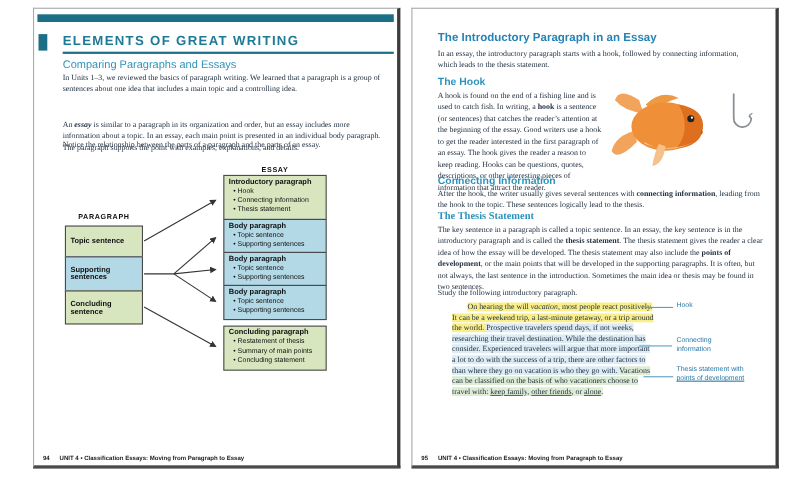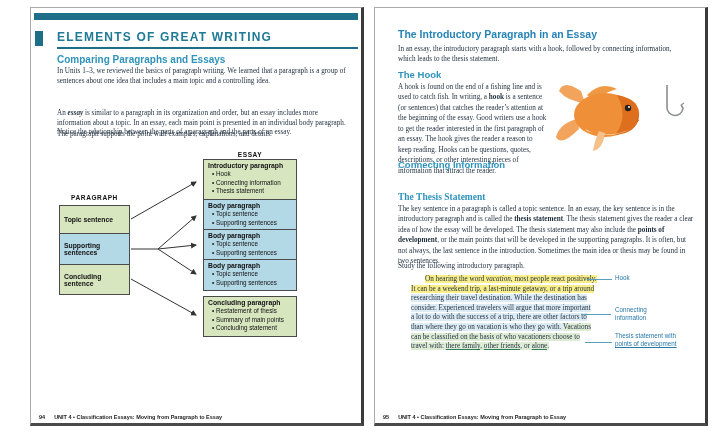--- a/index.html
+++ b/index.html
@@ -12,21 +12,21 @@
 
   .serif { font-family:Liberation Serif, serif; font-size:7.2px; line-height:1.45; color:#1e2d3d; }
   .b { font-weight:bold; } .i { font-style:italic; } .u { text-decoration:underline; }
 
   
   .lp-topbar { position:absolute; top:5px; left:3px; right:3px; height:7px; background:#1d6e87; }
   .lp-square { position:absolute; top:23px; left:4px; width:8px; height:15px; background:#1d6e87; }
   .lp-title  { position:absolute; top:22px; left:26px; font-size:12px; font-weight:bold;
                letter-spacing:1.2px; color:#1f7a96; }
   .lp-rule   { position:absolute; top:39px; left:26px; width:301px; height:2px; background:#1d6e87; }
-  .lp-section-title { position:absolute; top:46px; left:26px; font-size:10px; font-weight:bold; color:#2f93ba; }
+  .lp-section-title { position:absolute; top:46px; left:26px; font-size:10px; font-weight:normal; color:#2f93ba; }
   .lp-para { position:absolute; left:26px; width:290px; }
   .lp-p1 { top:58px; } .lp-p2 { top:100px; } .lp-p3 { top:119px; }
 
   .dg-col-label { position:absolute; font-size:6.5px; font-weight:bold; letter-spacing:0.6px;
                   color:#101010; text-align:center; }
   .dg-pbox { position:absolute; left:28px; width:71px; box-sizing:border-box; border:1px solid #4a4a4a;
              display:flex; align-items:center; padding-left:4px; font-size:6.8px; font-weight:bold; color:#101010; }
   .dg-ebox { position:absolute; left:172px; width:94px; box-sizing:border-box; border:1px solid #4a4a4a;
              padding:2px 3px 1px 4px; color:#101010; }
   .dg-ebox-title { font-size:6.8px; font-weight:bold; line-height:1.25; }
@@ -168,35 +168,37 @@
         <path d="M90 42 q3 1 0 3" stroke="#b95c16" stroke-width="1" fill="none"></path>
 
         <g>
           <path d="M120 8 v22 a8 8 0 0 0 16 1 l-2 -3" stroke="#8a8f94" stroke-width="1.6" fill="none"></path>
           <path d="M134 28 l3 -2" stroke="#8a8f94" stroke-width="1.2" fill="none"></path>
         </g>
       </svg>
     </div>
 
     <div class="rp-h2" id="connecting-heading">Connecting Information</div>
+    <div class="rp-conn-body serif"><span>After the hook, the writer usually gives several sentences with </span><span class="b">connecting information</span><span>, leading from the hook to the topic. These sentences logically lead to the thesis.</span></div>
 
     <div class="rp-h2" id="thesis-heading">The Thesis Statement</div>
     <div class="rp-thesis-body serif"><span>The key sentence in a paragraph is called a topic sentence. In an essay, the key sentence is in the introductory paragraph and is called the </span><span class="b">thesis statement</span><span>. The thesis statement gives the reader a clear idea of how the essay will be developed. The thesis statement may also include the </span><span class="b">points of development</span><span>, or the main points that will be developed in the supporting paragraphs. It is often, but not always, the last sentence in the introduction. Sometimes the main idea or thesis may be found in two sentences.</span></div>
 
     <div class="rp-study serif"><span>Study the following introductory paragraph.</span></div>
 
     <div class="rp-example">
-      <div class="ex-line ex-indent"><span class="hl-yellow">On hearing the word </span><span class="i hl-yellow">vacation</span><span class="hl-yellow">, most people react positively.</span></div>
+      <div class="ex-line ex-indent"><span class="hl-yellow">On hearing the will </span><span class="i hl-yellow">vacation</span><span class="hl-yellow">, most people react positively.</span></div>
       <div class="ex-line"><span class="hl-yellow">It can be a weekend trip, a last-minute getaway, or a trip around</span></div>
+      <div class="ex-line"><span class="hl-yellow">the world. </span><span class="hl-blue">Prospective travelers spend days, if not weeks,</span></div>
       <div class="ex-line"><span class="hl-blue">researching their travel destination. While the destination has</span></div>
       <div class="ex-line"><span class="hl-blue">consider. Experienced travelers will argue that more important</span></div>
       <div class="ex-line"><span class="hl-blue">a lot to do with the success of a trip, there are other factors to</span></div>
       <div class="ex-line"><span class="hl-blue">than where they go on vacation is who they go with. </span><span class="hl-green">Vacations</span></div>
       <div class="ex-line"><span class="hl-green">can be classified on the basis of who vacationers choose to</span></div>
-      <div class="ex-line"><span class="hl-green">travel with: </span><span class="u hl-green">there family</span><span class="hl-green">, </span><span class="u hl-green">other friends</span><span class="hl-green">, or </span><span class="u hl-green">alone</span><span class="hl-green">.</span></div>
+      <div class="ex-line"><span class="hl-green">travel with: </span><span class="u hl-green">keep family</span><span class="hl-green">, </span><span class="u hl-green">other friends</span><span class="hl-green">, or </span><span class="u hl-green">alone</span><span class="hl-green">.</span></div>
     </div>
 
     <div class="conn-line" id="hook-line"></div>
     <div class="conn-line" id="conn-line"></div>
     <div class="conn-line" id="thesis-line"></div>
 
     <div class="anno" id="anno-hook"><span>Hook</span></div>
     <div class="anno" id="anno-connecting"><span>Connecting information</span></div>
     <div class="anno" id="anno-thesis"><span>Thesis statement with </span><span class="u">points of development</span></div>
 

